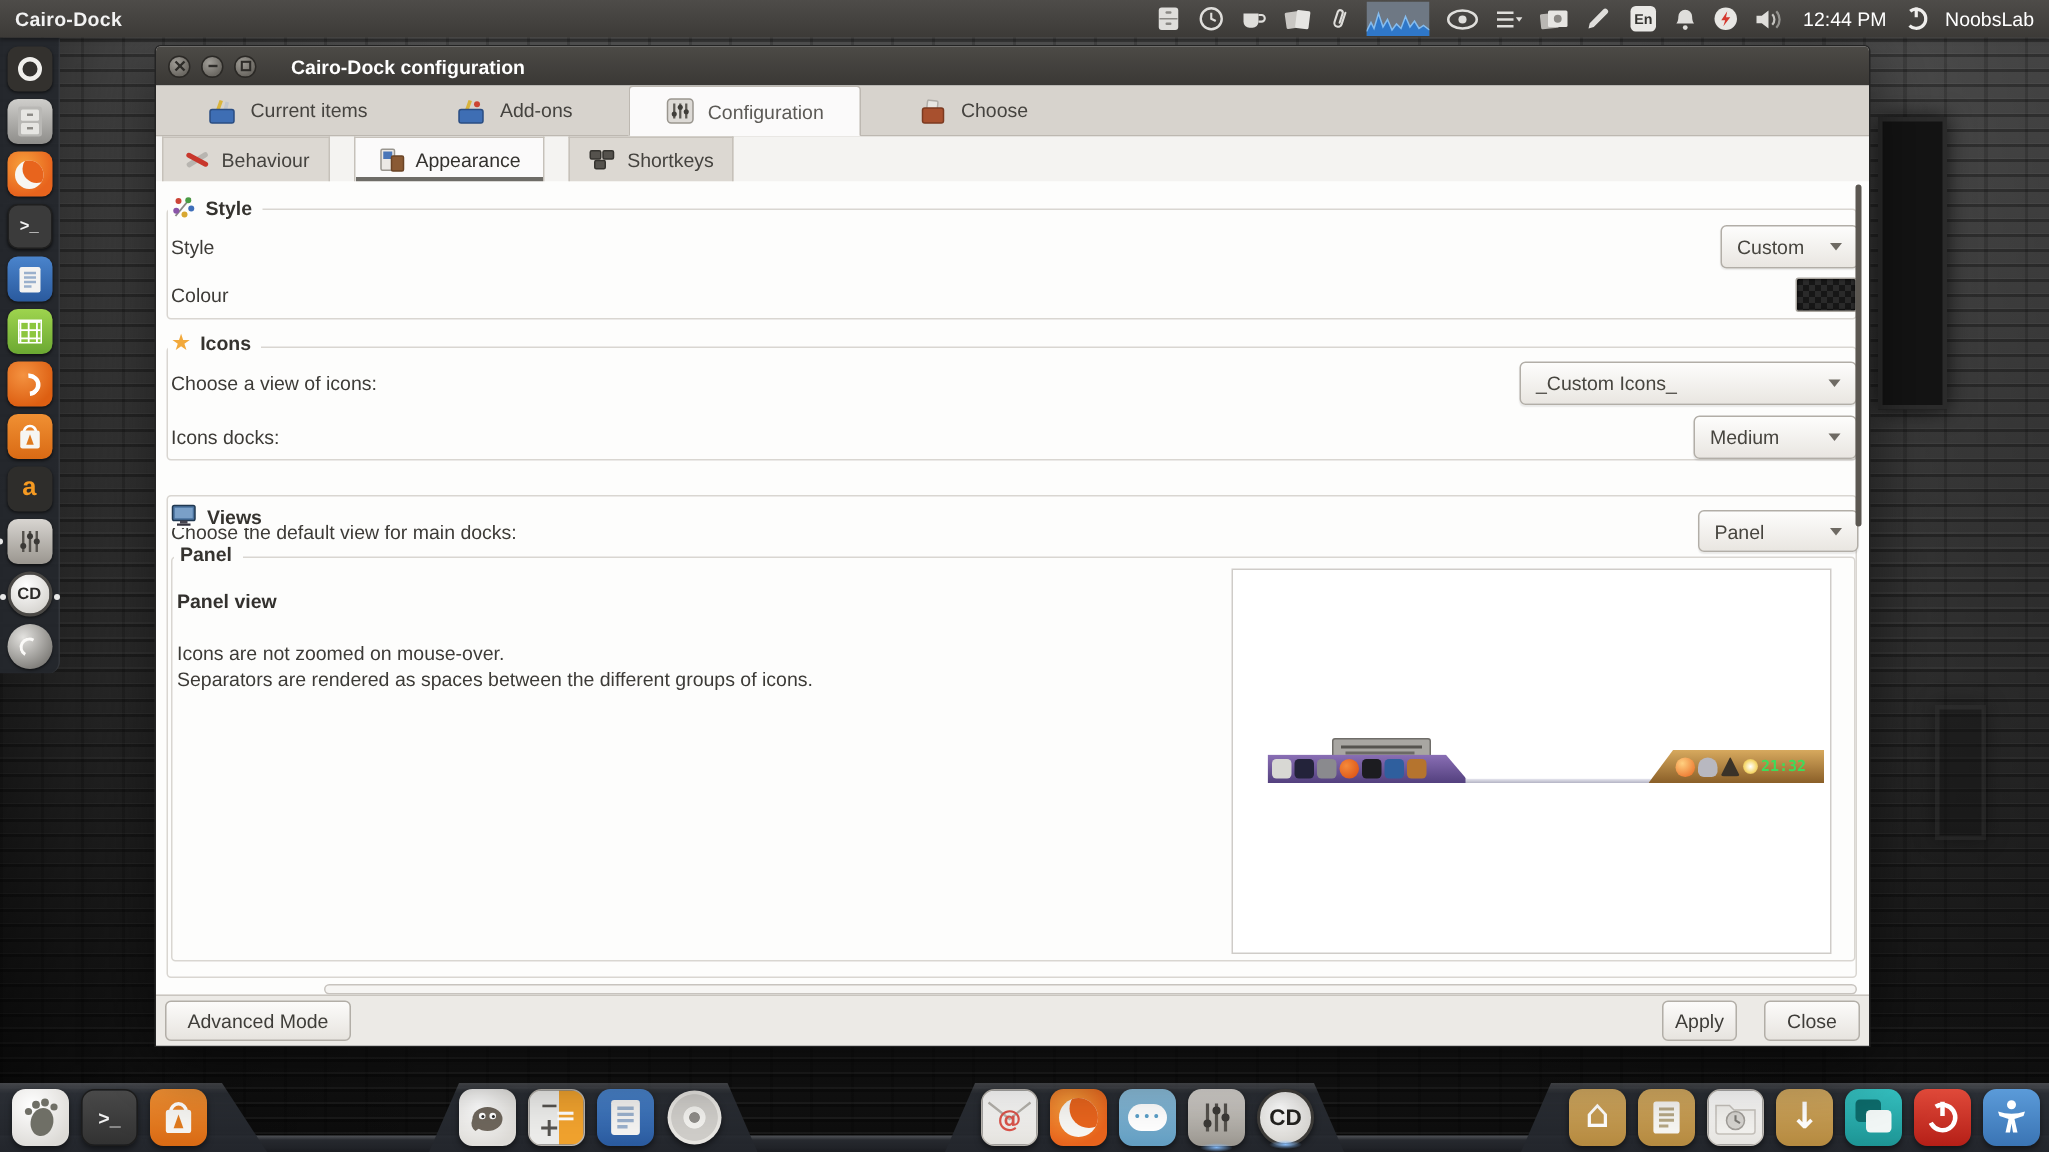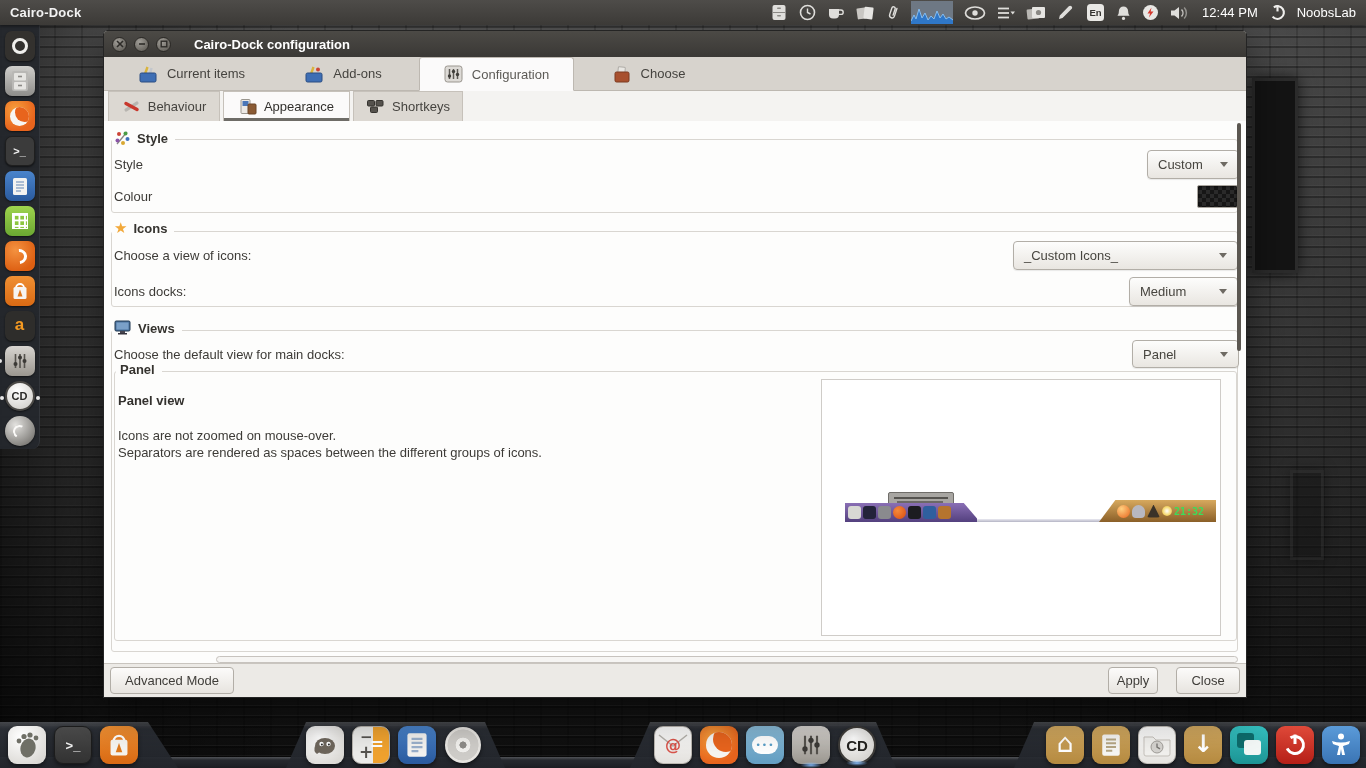--- a/index.html
+++ b/index.html
@@ -50,21 +50,21 @@
   .titletext { margin-left:16px; color:#fff; font-weight:bold; font-size:13px; }
 
   .tabbar { position:absolute; left:0; top:26px; right:0; height:34px; background:#d7d3cd;
     border-bottom:1px solid #bdb8b1; display:flex; align-items:stretch; padding-left:12px; }
   .mtab { display:flex; align-items:center; justify-content:center; gap:9px;
     font-size:13px; color:#45433f; position:relative; }
   .mtab.active { background:#fbfafa; border:1px solid #bdb8b1; border-bottom:1px solid #fbfafa;
     border-radius:3px 3px 0 0; margin-bottom:-1px; color:#5c5a56; }
 
   .subtabbar { position:absolute; left:0; top:60px; right:0; height:30px; background:#f4f3f1;
-    display:flex; align-items:stretch; padding-left:4px; }
+    display:flex; align-items:stretch; padding-left:4px;gap:13px; }
   .stab { display:flex; align-items:center; justify-content:center; gap:7px; font-size:13px;
     color:#45433f; background:#dcd8d2; border:1px solid #c6c1ba; border-bottom:none; margin-right:3px; }
   .stab.active { background:#fbfafa; box-shadow:inset 0 -3px 0 #6e6c67; color:#33312e; }
 
   .content { position:absolute; left:0; top:90px; right:0; height:532px; background:#fdfdfc; overflow:hidden; }
   .frame { position:absolute; border:1px solid #d9d6d1; border-radius:3px; }
   .legend { position:absolute; display:flex; align-items:center; gap:6px; background:#fdfdfc;
     padding:0 7px 0 2px; font-weight:bold; font-size:13px; color:#35332f; z-index:2; }
   .lbl { position:absolute; font-size:13px; color:#3d3b37; display:flex; align-items:center; }
   .dd { position:absolute; height:29px; background:linear-gradient(#fdfdfc,#e9e6e1);
@@ -388,21 +388,21 @@
       <div class="dd" style="left:909px;top:120px;width:225px;">
         <span>_Custom Icons_</span>
           <span class="arr"></span>
       </div>
       <div class="lbl" style="left:10px;top:156px;height:29px;">Icons docks:</div>
       <div class="dd" style="left:1025px;top:156px;width:109px;">
         <span>Medium</span>
           <span class="arr"></span>
       </div>
 
-      <div class="legend" style="left:8px;top:199px;text-align:center;">
+      <div class="legend" style="left:8px;top:215px;text-align:center;">
         <svg width="18" height="16" viewBox="0 0 18 16">
             <rect x="1" y="1" width="15" height="10" rx="1.2" fill="#4a729e" stroke="#203850"></rect>
             <rect x="2.5" y="2.5" width="12" height="7" fill="#7aa0c8"></rect>
             <rect x="6" y="11" width="5" height="2" fill="#46444f"></rect>
             <rect x="4" y="13" width="9" height="1.5" fill="#35333d"></rect>
           </svg>
         <span>Views</span>
       </div>
       <div class="frame" style="left:7px;top:209px;width:1127px;height:322px;"></div>
       <div class="lbl" style="left:10px;top:219px;height:28px;">Choose the default view for main docks:</div>

